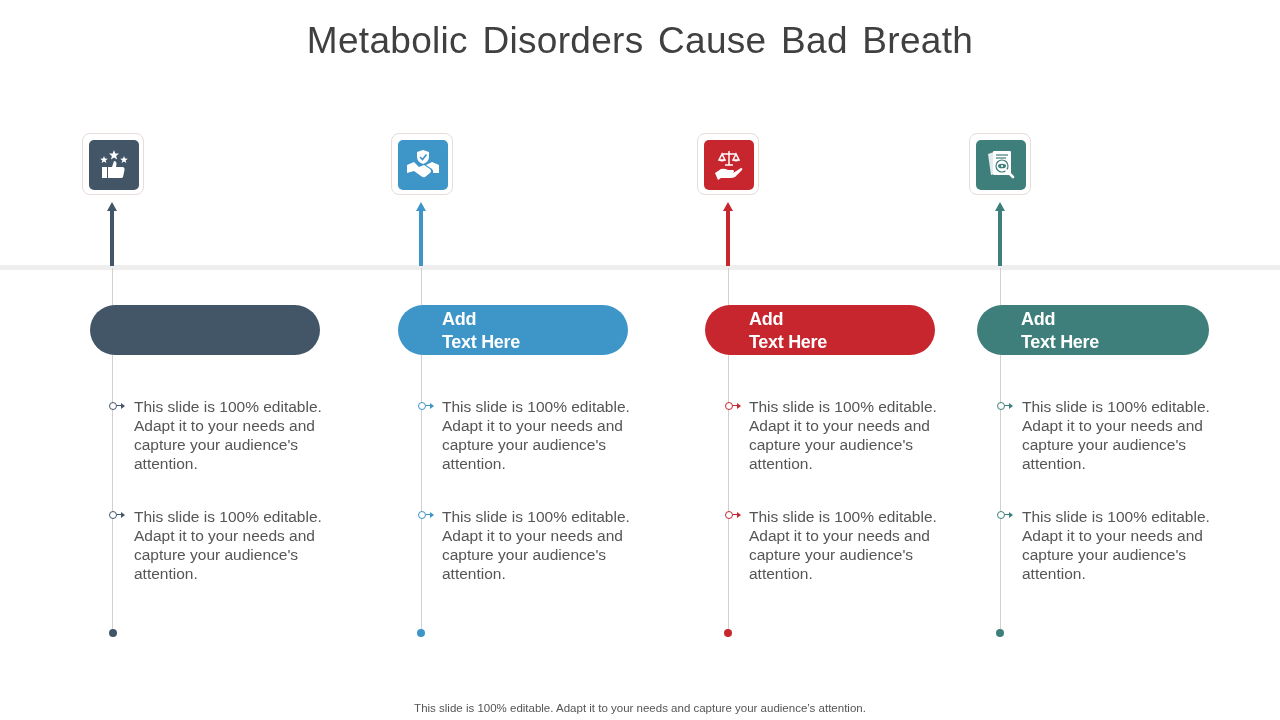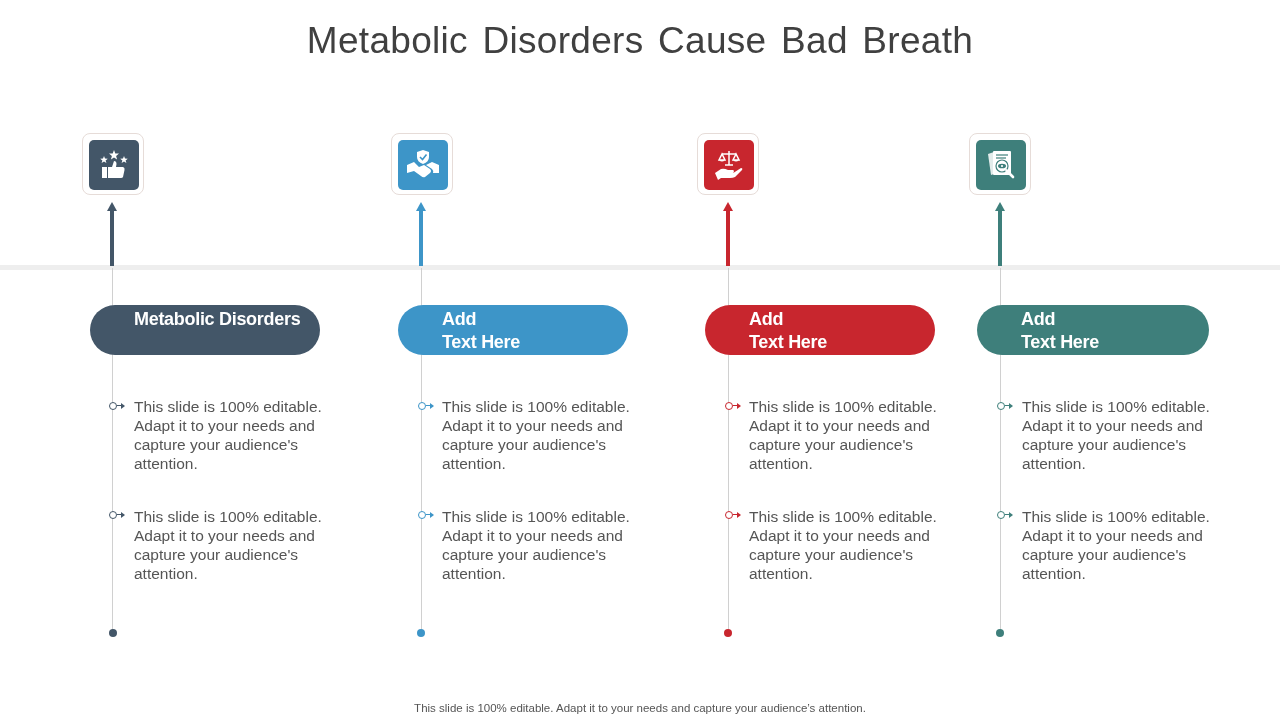--- a/index.html
+++ b/index.html
@@ -46,21 +46,20 @@
           <polygon points="27,8 28,10.6 30.8,10.7 28.6,12.4 29.4,15 27,13.5 24.6,15 25.4,12.4 23.2,10.7 26,10.6"></polygon>
           <rect x="5" y="19" width="5" height="11"></rect>
           <path d="M11 19 L15 19 L17 13 Q19.5 13 19.5 16 L19 19 L26 19 Q28 19.5 27.5 22 L26 29 Q25.5 30 24 30 L11 30 Z"></path>
         </g>
       </svg>
     </div>
   </div>
   <div class="arrow-shaft" style="left:110px; background:#435668;"></div>
   <div class="arrow-head" style="left:107px; border-bottom-color:#435668;"></div>
   <div class="pill" style="left:90px; background:#435668;">
-    <div>Metabolic Disorders</div>
   </div>
   <div class="bullet" style="left:109px; top:401px; color:#435668;">
     <span class="ring" style="border-color:#435668;"></span>
       <span class="dash" style="background:#435668;"></span>
       <span class="tip"></span>
   </div>
   <div class="btext" style="left:134px; top:397px;">This slide is 100% editable. Adapt it to your needs and capture your audience's attention.</div>
   <div class="bullet" style="left:109px; top:510px; color:#435668;">
     <span class="ring" style="border-color:#435668;"></span>
       <span class="dash" style="background:#435668;"></span>

